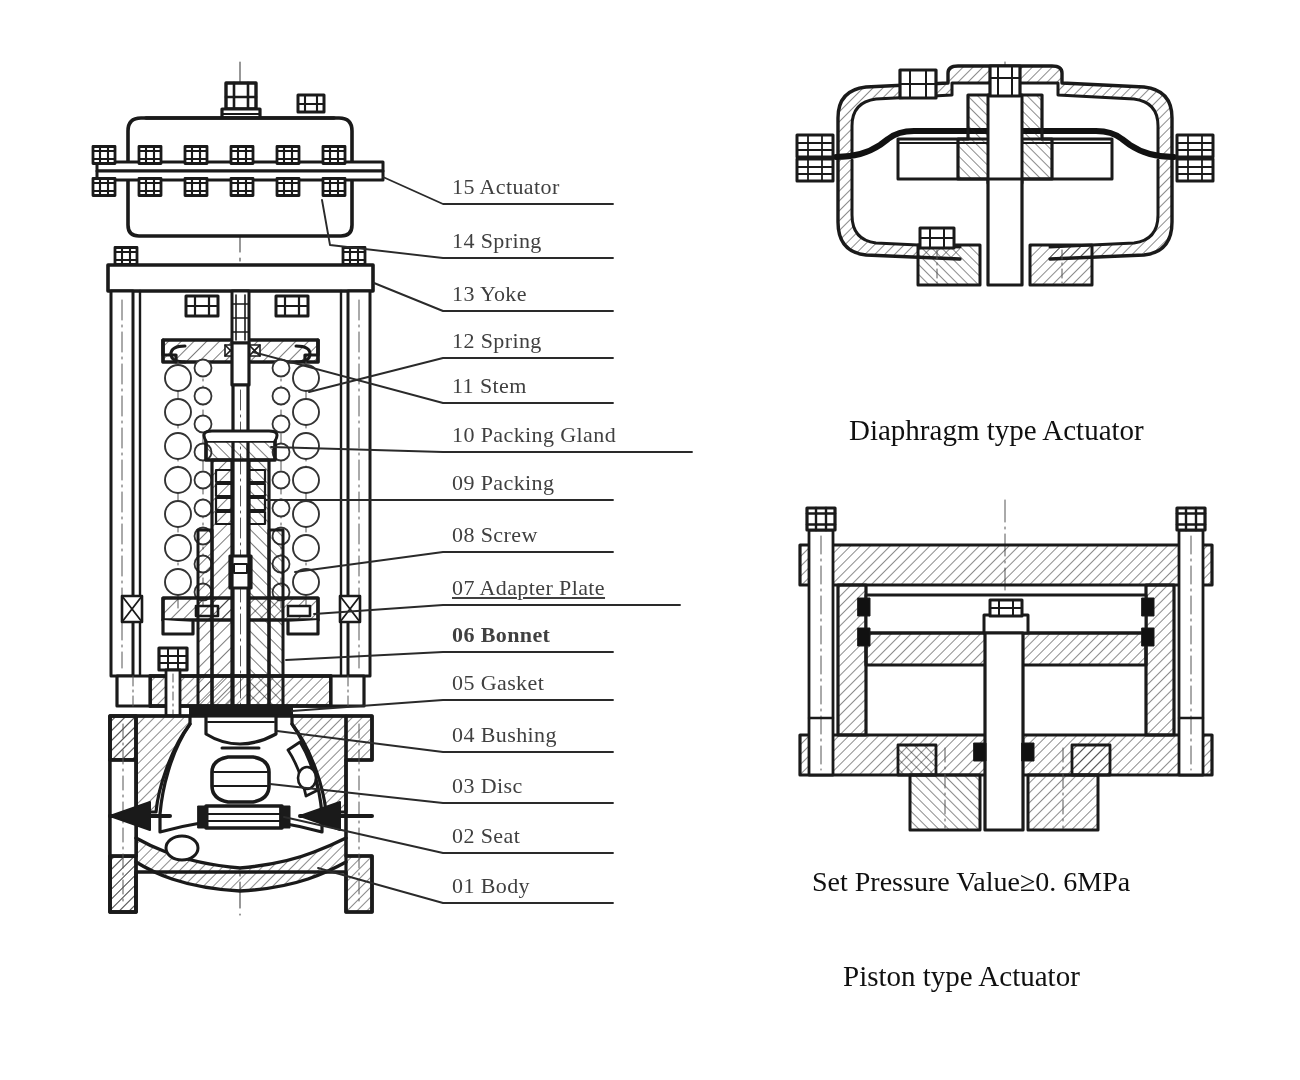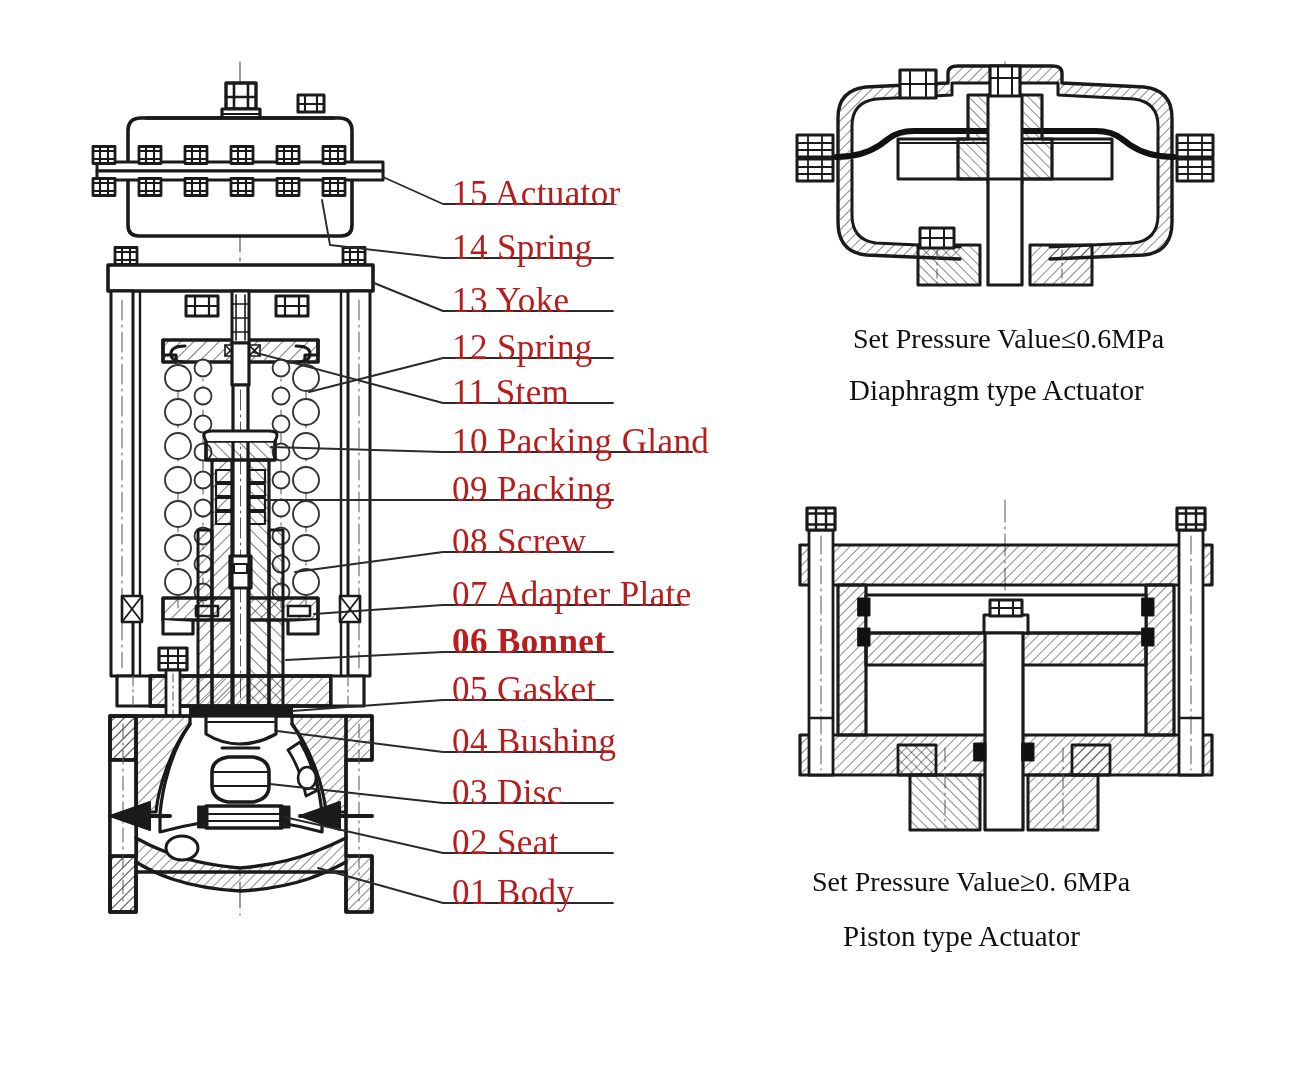--- a/index.html
+++ b/index.html
@@ -7,35 +7,35 @@
   body{
     width:1300px;height:1080px;overflow:hidden;position:relative;
     font-family:"Liberation Serif","DejaVu Serif",serif;
     color:#1a1a1a;
   }
   #stage{position:absolute;left:0;top:0;width:1300px;height:1080px;}
   svg.layer{position:absolute;left:0;top:0;width:1300px;height:1080px;}
   .lbl{
     position:absolute;
     font-family:"Liberation Serif","DejaVu Serif",serif;
-    font-size:35px;
+    font-size:22px;
     letter-spacing:.4px;
     white-space:nowrap;
-    color:#b91c1c;
+    color:#404040;
     line-height:1;
   }
   .cap{
     position:absolute;
     font-family:"Liberation Serif","DejaVu Serif",serif;
     font-size:28px;
     white-space:nowrap;
     color:#101010;
     line-height:1;
   }
-  .cap.big{font-size:29px;}
+  .cap.big{font-size:29px;margin-top:40px;}
 </style>
 </head>
 <body>
 
 <div id="stage">
 
   <svg class="layer" viewBox="0 0 1300 1080">
     <defs>
       <pattern id="hatchR" width="9" height="9" patternTransform="rotate(45)" patternUnits="userSpaceOnUse">
         <line x1="0" y1="0" x2="0" y2="9" stroke="#1a1a1a" stroke-width="1.15"></line>
@@ -540,28 +540,27 @@
   </svg>
 
   <div class="lbl" style="left:452px;top:176px;">15 Actuator</div>
   <div class="lbl" style="left:452px;top:230px;">14 Spring</div>
   <div class="lbl" style="left:452px;top:283px;">13 Yoke</div>
   <div class="lbl" style="left:452px;top:330px;">12 Spring</div>
   <div class="lbl" style="left:452px;top:375px;">11 Stem</div>
   <div class="lbl" style="left:452px;top:424px;">10 Packing  Gland</div>
   <div class="lbl" style="left:452px;top:472px;">09 Packing</div>
   <div class="lbl" style="left:452px;top:524px;">08 Screw</div>
-  <div class="lbl" style="left:452px;top:577px;">07 Adapter Plate</div>
+  <div class="lbl" style="left:452px;top:577px;text-decoration:underline;">07 Adapter Plate</div>
   <div class="lbl" style="left:452px;top:624px;font-weight:bold;">06 Bonnet</div>
   <div class="lbl" style="left:452px;top:672px;font-family:Liberation Serif, serif;">05 Gasket</div>
   <div class="lbl" style="left:452px;top:724px;">04 Bushing</div>
   <div class="lbl" style="left:452px;top:775px;">03  Disc</div>
   <div class="lbl" style="left:452px;top:825px;">02  Seat</div>
   <div class="lbl" style="left:452px;top:875px;">01  Body</div>
 
 
-  <div class="cap" style="left:853px;top:325px;">Set Pressure Value≤0.6MPa</div>
   <div class="cap big" style="left:849px;top:376px;">Diaphragm type Actuator</div>
 
   <div class="cap" style="left:812px;top:868px;">Set Pressure Value≥0. 6MPa</div>
   <div class="cap big" style="left:843px;top:922px;">Piston type Actuator</div>
 
 </div>
 
 </body></html>

